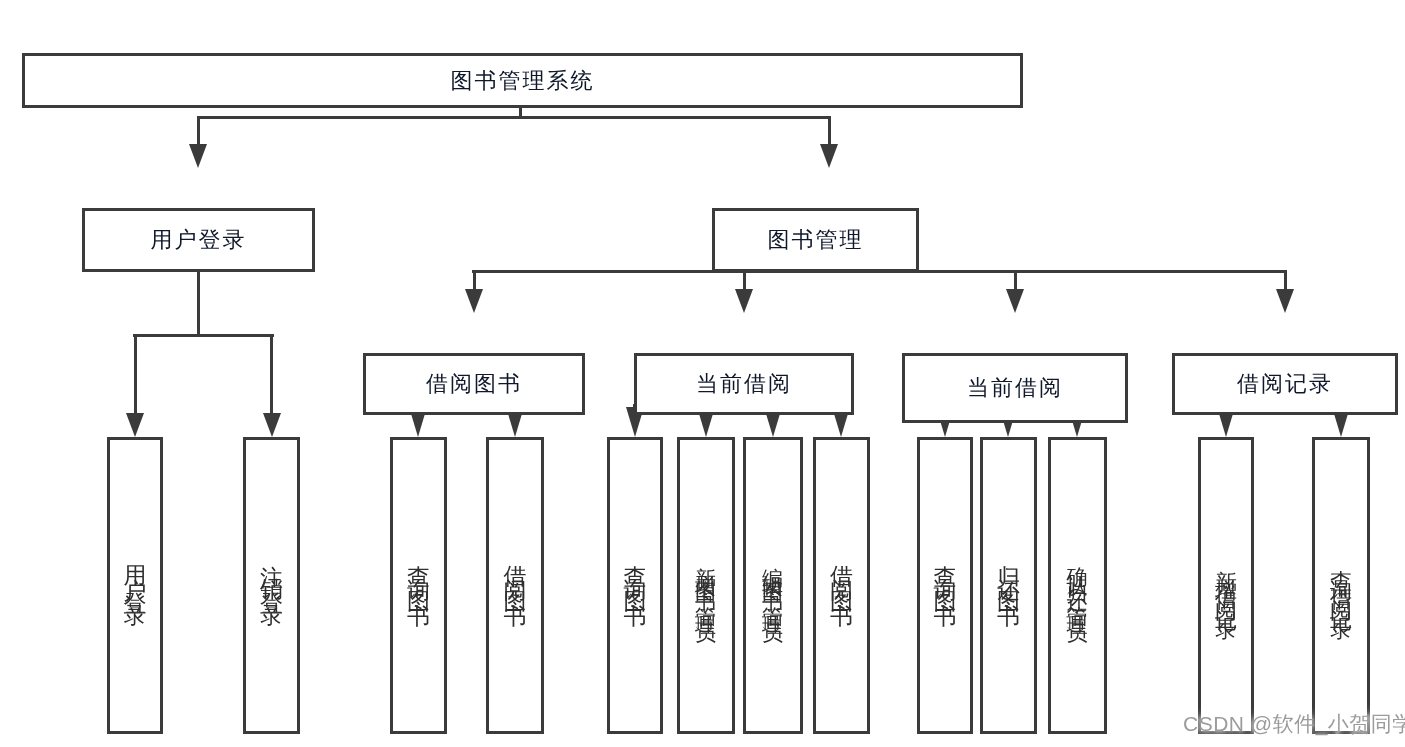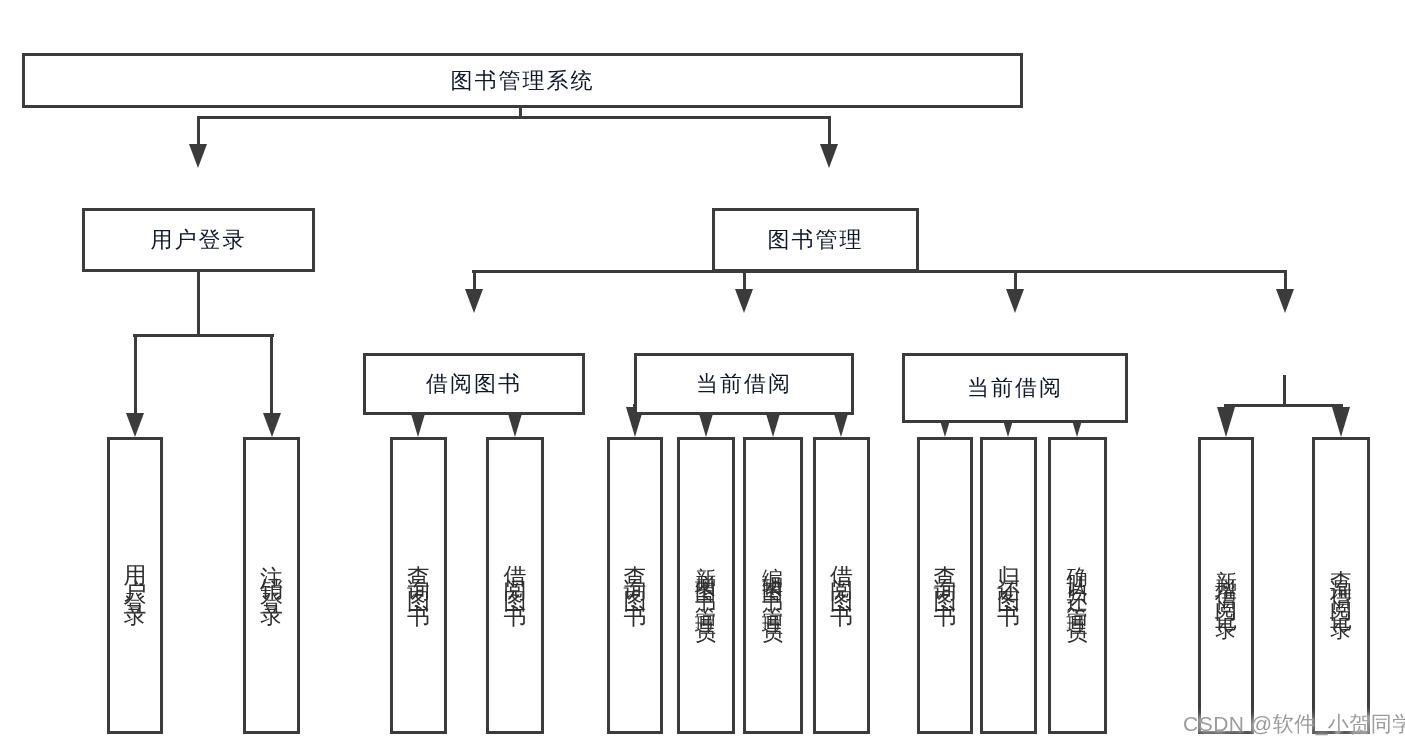--- a/index.html
+++ b/index.html
@@ -106,20 +106,23 @@
   </div>
 
   <div class="hbox" style="left:634px;top:313px;width:220px;height:62px;">
     <span>当前借阅</span>
   </div>
 
   <div class="hbox" style="left:902px;top:313px;width:226px;height:70px;">
     <span>当前借阅</span>
   </div>
 
+  <div class="hbox" style="left:1172px;top:313px;width:226px;height:62px;">
+    <span>借阅记录</span>
+  </div>
 
   <div class="vbox short" style="left:107px;width:56px;">
     <span class="vtext">用户登录</span>
   </div>
   <div class="vbox short" style="left:243px;width:57px;">
     <span class="vtext">注销登录</span>
   </div>
 
   <div class="vbox short" style="left:390px;width:57px;">
     <span class="vtext">查询图书</span>

